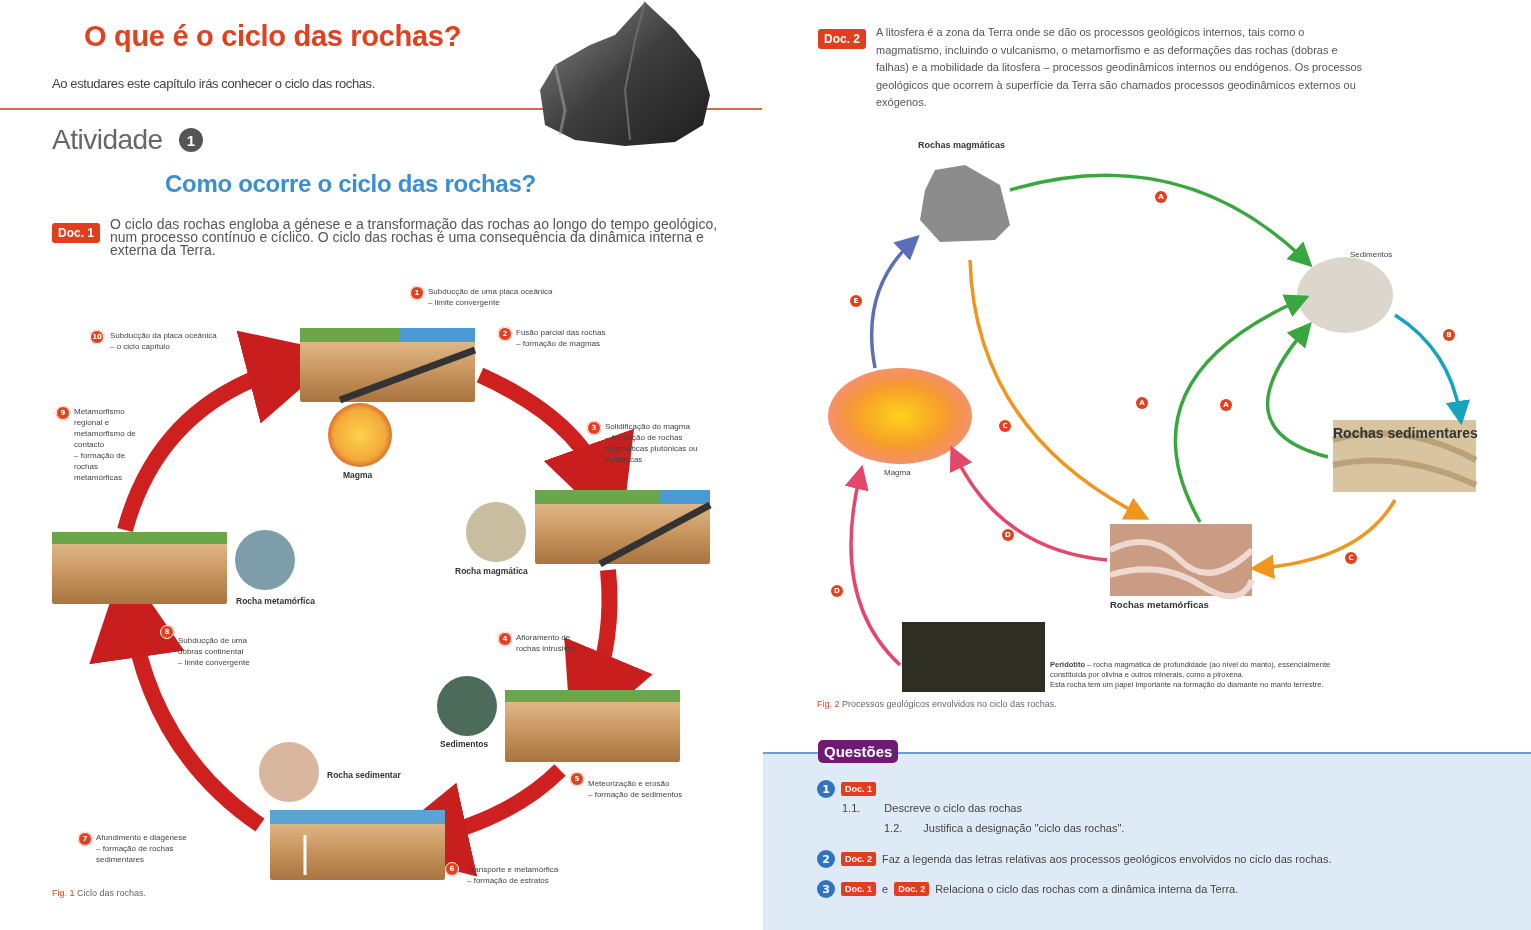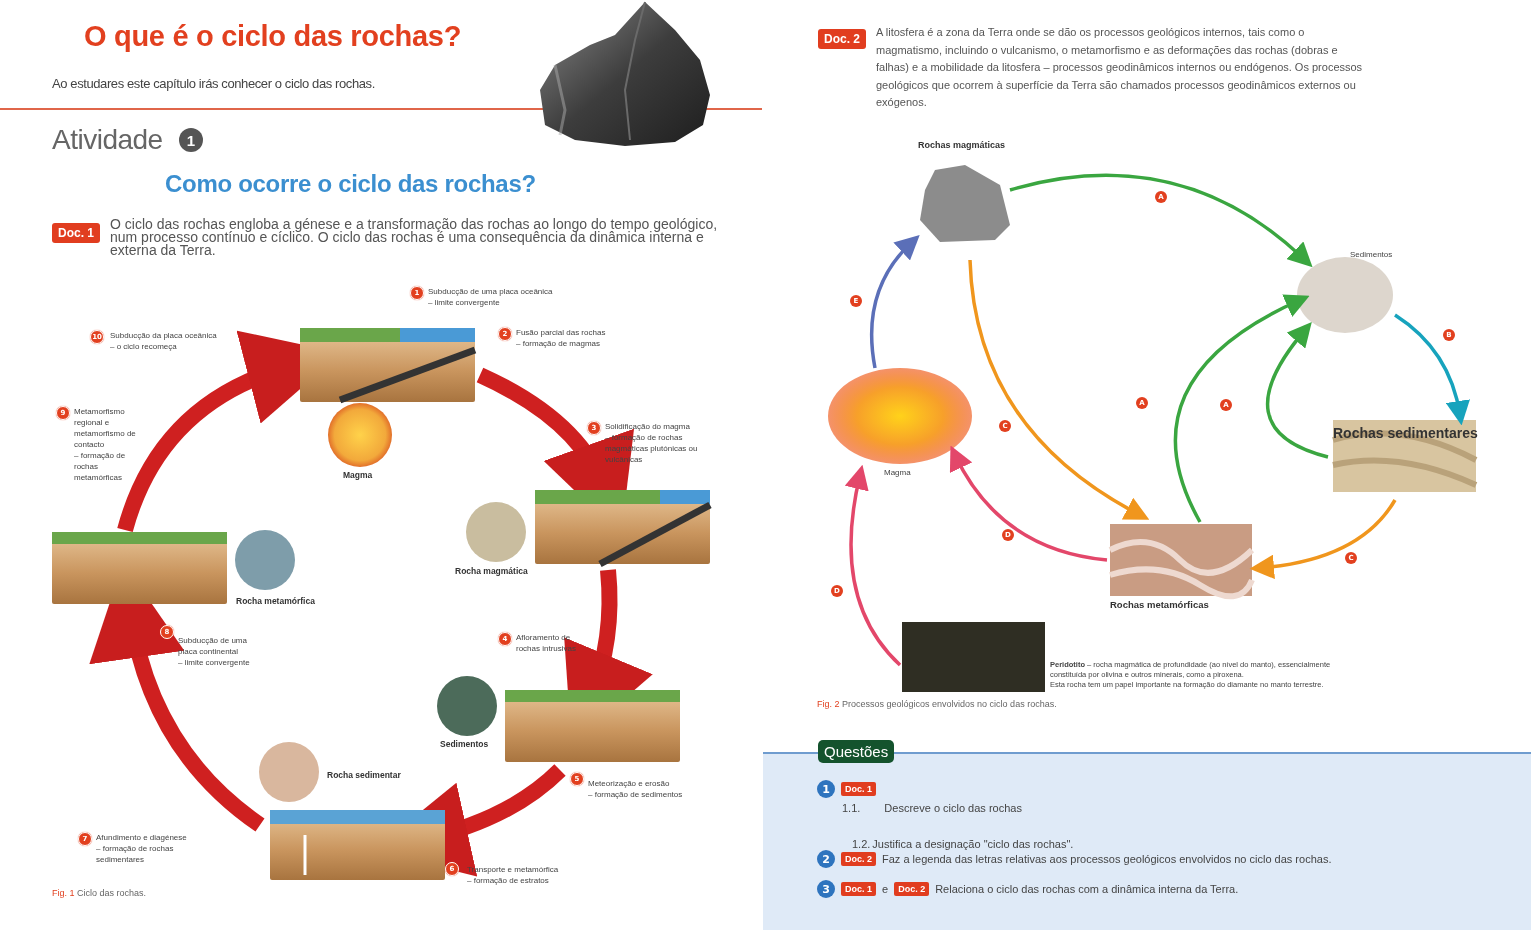--- a/index.html
+++ b/index.html
@@ -11,21 +11,21 @@
   .atividade { left: 52px; top: 124px; font-size: 28px; color: #666; font-family: "Liberation Sans", sans-serif; letter-spacing: -0.5px; display:flex; align-items:center; gap:16px; }
   .num-dark { display:inline-flex; width: 24px; height: 24px; border-radius: 50%; background: #555; color: #fff; font-size: 15px; font-weight: bold; align-items: center; justify-content: center; }
   .section-q { left: 165px; top: 170px; font-size: 24px; color: #3b8fd0; font-weight: bold; font-family: "Liberation Sans", sans-serif; letter-spacing: -0.3px; }
   .doc-badge { background: #e13d1f; color: #fff; font-weight: bold; font-size: 12px; padding: 3px 6px; border-radius: 3px; font-family: "Liberation Sans", sans-serif; display:inline-block; }
   .doc-text { font-size: 14px; line-height: 13px; color: #555; font-family: "Liberation Sans", sans-serif; }
   .label-sm { font-size: 8px; line-height: 11px; color: #444; font-family: "Liberation Sans", sans-serif; }
   .label-bold { font-size: 8.5px; font-weight: bold; color: #333; font-family: "Liberation Sans", sans-serif; }
   .step-dot { width: 14px; height: 14px; border-radius: 50%; background: #e2401f; color: #fff; font-size: 7px; font-weight: bold; display:flex; align-items:center; justify-content:center; border: 1px solid #fff; box-shadow: 0 0 1px #e2401f; }
   .letter-dot { width: 12px; height: 12px; border-radius: 50%; background: #e2401f; color: #fff; font-size: 7px; font-weight: bold; display:flex; align-items:center; justify-content:center; }
   .questoes-panel { left: 763px; top: 752px; width: 768px; height: 178px; background: #dfeaf7; border-top: 2px solid #6f9ccf; }
-  .questoes-tab { left: 818px; top: 740px; background: #14532d; color: #fff; font-weight: normal; font-size: 15px; padding: 3px 6px; border-radius: 5px; font-family: "Liberation Sans", sans-serif; }
+  .questoes-tab { left: 818px; top: 740px; background: #701a75; color: #fff; font-weight: bold; font-size: 15px; padding: 3px 6px; border-radius: 5px; font-family: "Liberation Sans", sans-serif; }
   .q-num { width: 18px; height: 18px; border-radius: 50%; background: #2e74be; color:#fff; font-size: 11px; font-weight: bold; display:inline-flex; align-items:center; justify-content:center; }
   .q-text { font-size: 11px; color: #444; font-family: "Liberation Sans", sans-serif; }
   .small-badge { background: #e13d1f; color: #fff; font-weight: bold; font-size: 9px; padding: 2px 4px; border-radius: 2px; font-family: "Liberation Sans", sans-serif; display:inline-block; }
   .fig-cap { font-size: 9px; color: #666; font-family: "Liberation Sans", sans-serif; }
   .fig-cap b { color: #e2401f; font-weight: normal; }
 </style>
 </head>
 <body>
 
 <div class="abs title">O que é o ciclo das rochas?</div>
@@ -154,36 +154,36 @@
 <div class="abs" style="left:78px;top:832px;display:flex;gap:4px;width:140px;">
   <div class="step-dot">7</div>
   <div class="label-sm" style="width:110px;">
       <div>Afundimento e diagénese</div>
       <div>– formação de rochas sedimentares</div>
     </div>
 </div>
 <div class="abs" style="left:160px;top:625px;display:flex;gap:4px;width:120px;">
   <div class="step-dot">8</div>
   <div class="label-sm" style="width:90px;padding-top:10px;">
-      <div>Subducção de uma placa continental</div>
+      <div>Subducção de uma dobras continental</div>
       <div>– limite convergente</div>
     </div>
 </div>
 <div class="abs" style="left:56px;top:406px;display:flex;gap:4px;width:90px;">
   <div class="step-dot">9</div>
   <div class="label-sm" style="width:65px;">
       <div>Metamorfismo regional e metamorfismo de contacto</div>
       <div>– formação de rochas metamórficas</div>
     </div>
 </div>
 <div class="abs" style="left:90px;top:330px;display:flex;gap:6px;">
   <div class="step-dot">10</div>
   <div class="label-sm">
       <div>Subducção da placa oceânica</div>
-      <div>– o ciclo recomeça</div>
+      <div>– o ciclo capítulo</div>
     </div>
 </div>
 
 <div class="abs fig-cap" style="left:52px;top:888px;">
   <b>Fig. 1</b>
   <span>Ciclo das rochas.</span>
 </div>
 
 <div class="abs" style="left:818px;top:28px;">
   <span class="doc-badge">Doc. 2</span>
@@ -274,21 +274,21 @@
 <div class="abs questoes-tab">Questões</div>
 
 <div class="abs" style="left:817px;top:780px;display:flex;align-items:center;gap:6px;">
   <span class="q-num">1</span>
   <span class="small-badge">Doc. 1</span>
 </div>
 <div class="abs q-text" style="left:842px;top:802px;display:flex;gap:24px;">
   <span>1.1.</span>
   <span>Descreve o ciclo das rochas</span>
 </div>
-<div class="abs q-text" style="left:852px;top:822px;display:flex;gap:2px;margin-top:16px;">
+<div class="abs q-text" style="left:884px;top:822px;display:flex;gap:21px;">
   <span>1.2.</span>
   <span>Justifica a designação "ciclo das rochas".</span>
 </div>
 
 <div class="abs" style="left:817px;top:850px;display:flex;align-items:center;gap:6px;">
   <span class="q-num">2</span>
   <span class="small-badge">Doc. 2</span>
   <span class="q-text">Faz a legenda das letras relativas aos processos geológicos envolvidos no ciclo das rochas.</span>
 </div>
 

